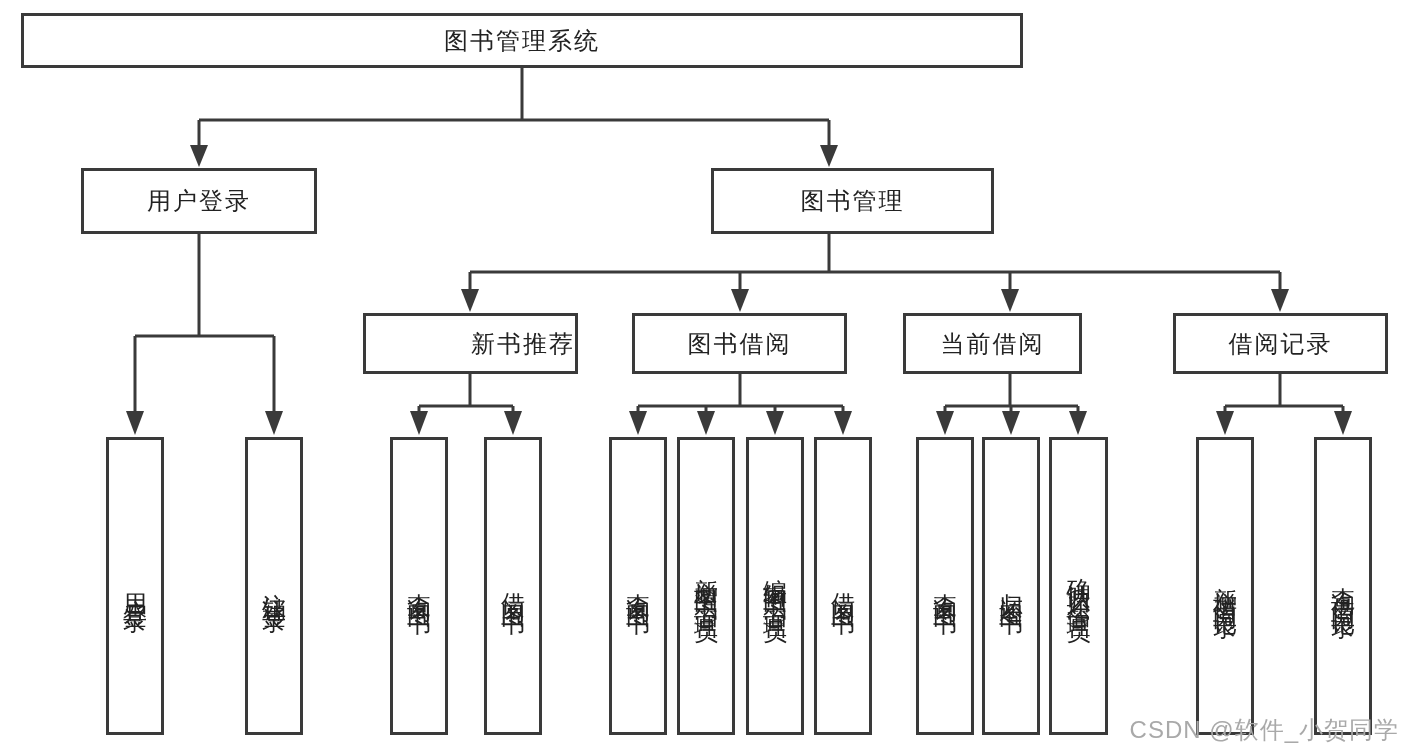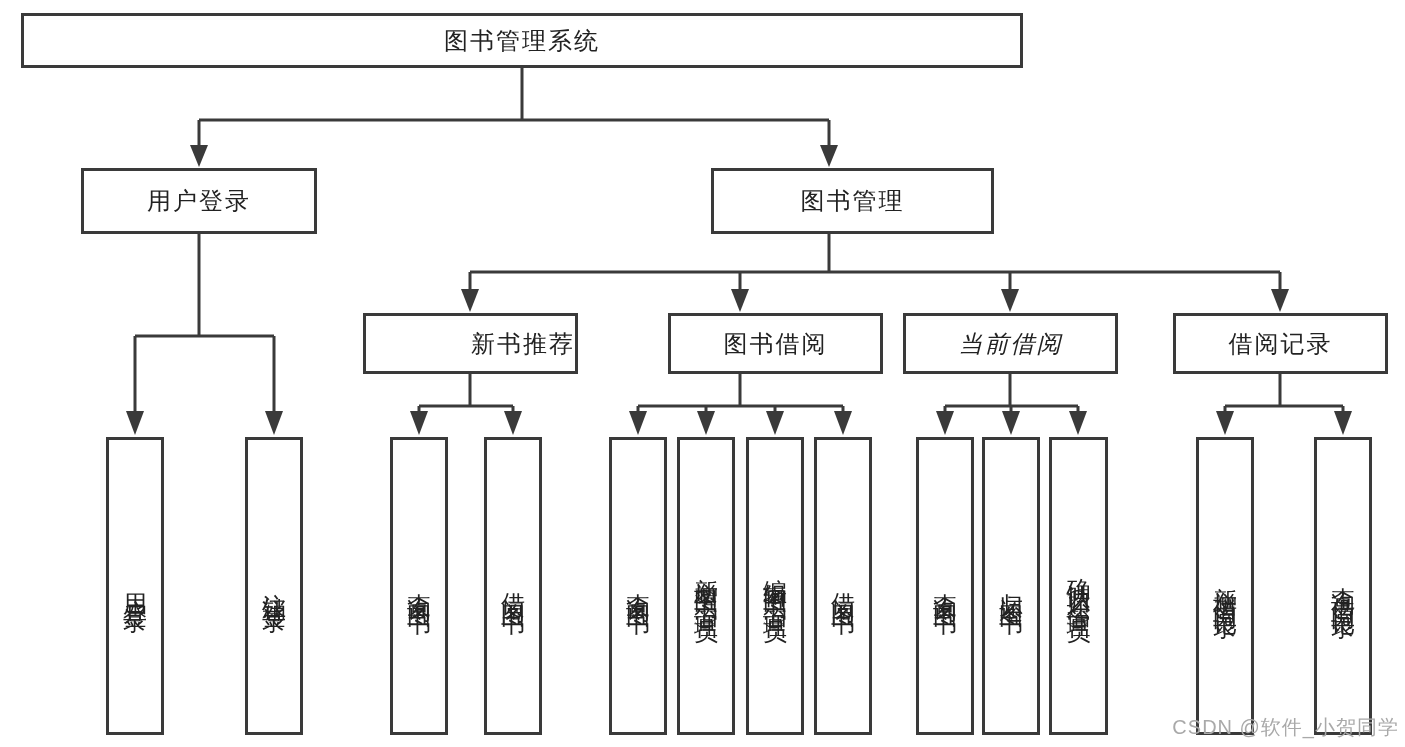--- a/index.html
+++ b/index.html
@@ -39,21 +39,21 @@
     writing-mode:vertical-rl;
     text-orientation:mixed;
     font-size:24px;
     letter-spacing:6px;
     line-height:1;
     white-space:nowrap;
   }
   .watermark{
     position:absolute;
     right:6px;top:714px;
-    font-size:20px;
+    font-size:24px;
     color:var(--wm);
     letter-spacing:1px;
     white-space:nowrap;
     z-index:5;
   }
 </style>
 </head>
 <body>
 
 <div class="canvas">
@@ -108,24 +108,24 @@
   <div class="node h" style="left:81px;top:168px;width:236px;height:66px;">
     <span>用户登录</span>
   </div>
   <div class="node h" style="left:711px;top:168px;width:283px;height:66px;">
     <span>图书管理</span>
   </div>
 
   <div class="node h" style="left:363px;top:313px;width:215px;height:61px;justify-content:flex-end;">
     <span>新书推荐</span>
   </div>
-  <div class="node h" style="left:668px;top:313px;width:215px;height:61px;">
+  <div class="node h" style="left:632px;top:313px;width:215px;height:61px;">
     <span>图书借阅</span>
   </div>
-  <div class="node h" style="left:903px;top:313px;width:215px;height:61px;font-style:italic;">
+  <div class="node h" style="left:903px;top:313px;width:179px;height:61px;">
     <span>当前借阅</span>
   </div>
   <div class="node h" style="left:1173px;top:313px;width:215px;height:61px;">
     <span>借阅记录</span>
   </div>
 
   <div class="node v" style="left:106px;top:437px;width:58px;height:298px;">
     <span>用户登录</span>
   </div>
   <div class="node v" style="left:245px;top:437px;width:58px;height:298px;">

